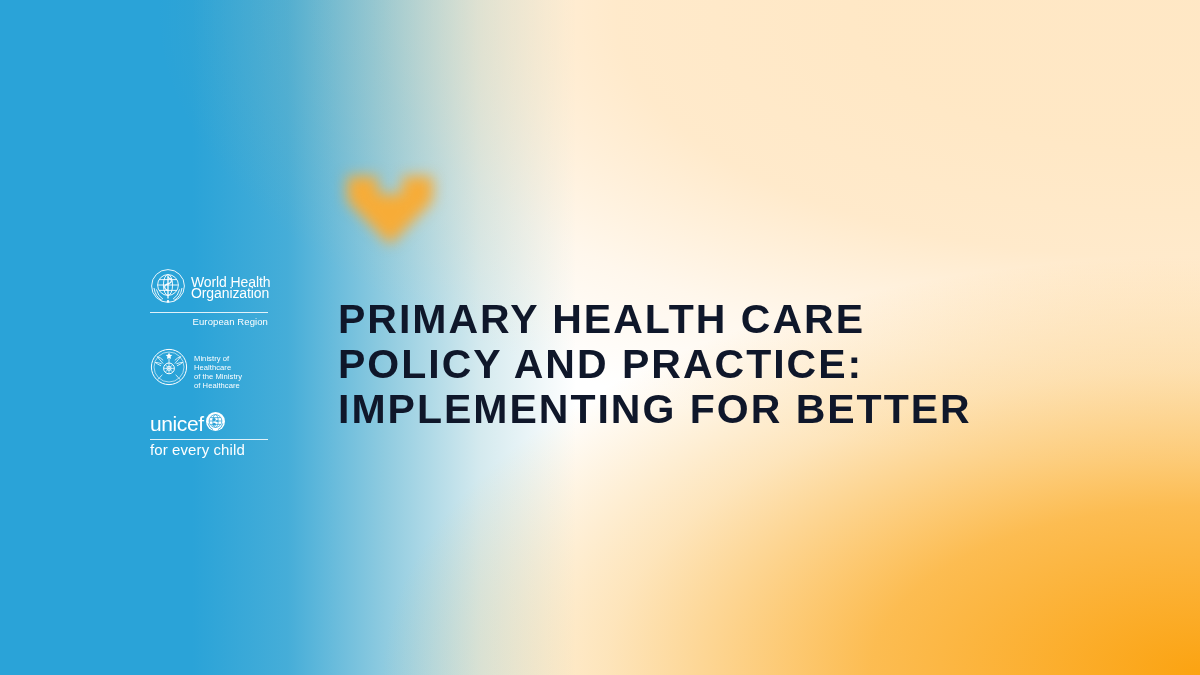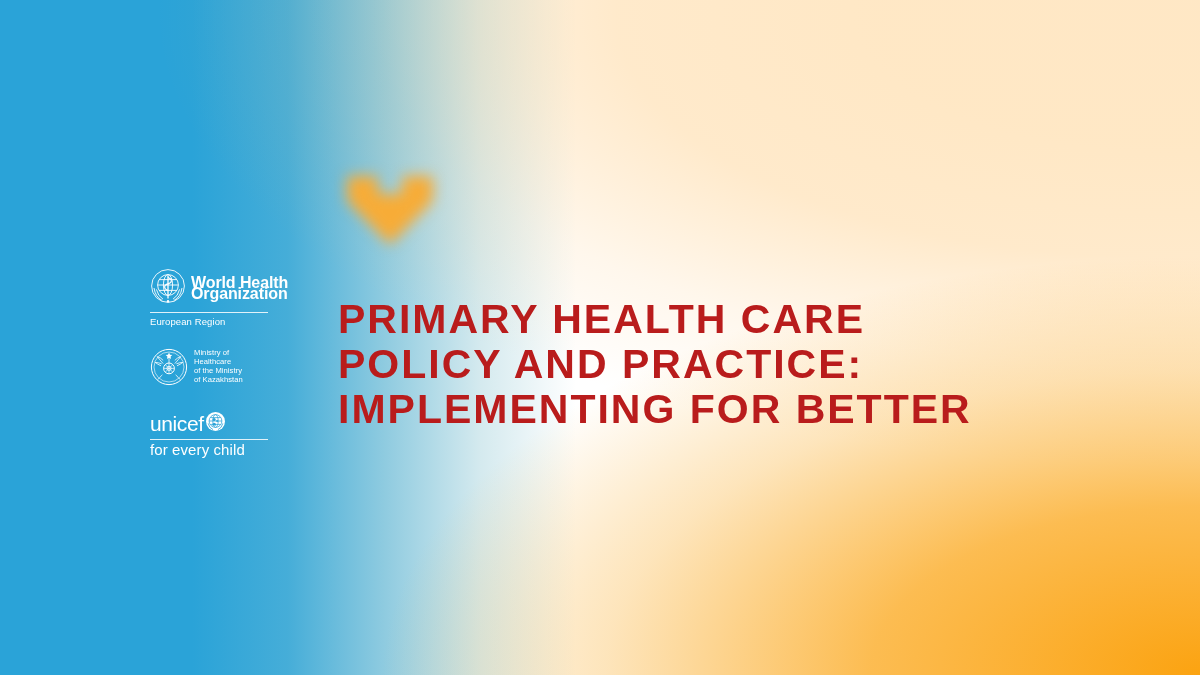--- a/index.html
+++ b/index.html
@@ -76,41 +76,41 @@
   .logo-column {
     position: absolute;
     left: 150px;
     top: 268px;
     width: 118px;
   }
   .logo-block { color: #ffffff; }
   .logo-who { display: flex; align-items: center; gap: 5px; }
   .logo-who .emblem { flex: 0 0 auto; }
   .who-wordmark {
-    font-size: 16px;
-    font-weight: bold;
+    font-size: 14px;
+    font-weight: normal;
     line-height: 11.2px;
     letter-spacing: -0.1px;
     white-space: nowrap;
   }
   .logo-rule {
     height: 1px;
     background: rgba(255,255,255,0.85);
     margin: 4px 0 3px 0;
   }
   .logo-subtitle {
     font-size: 9.5px;
     line-height: 11px;
-    text-align: left;
+    text-align: right;
     letter-spacing: 0.1px;
   }
 
   .logo-moh {
     display: flex;
-    align-items: flex-start;
+    align-items: flex-end;
     gap: 6px;
     margin-top: 21px;
   }
   .moh-wordmark {
     font-size: 7.6px;
     line-height: 9.1px;
     letter-spacing: 0.05px;
   }
 
   .logo-unicef { margin-top: 22px; }
@@ -129,21 +129,21 @@
     line-height: 13px;
     letter-spacing: 0.1px;
   }
 
   
   .title {
     position: absolute;
     left: 338px;
     top: 270px;
     width: 760px;
-    color: #b91c1c;
+    color: #0f172a;
     font-size: 41px;
     font-weight: bold;
     line-height: 45px;
     letter-spacing: 2.0px;
     text-transform: uppercase;
   }
   .title-line { display: block; white-space: nowrap; }
 </style>
 </head>
 <body>
@@ -217,21 +217,21 @@
             <path d="M12.4 26.8 Q9.6 29.4 7.8 31.6"></path>
             <path d="M25.6 26.8 Q28.4 29.4 30.2 31.6"></path>
           </g>
           <path d="M19 4.6 l1 2.1 l2.3 0.3 l-1.7 1.6 l0.4 2.3 l-2-1.1 l-2 1.1 l0.4-2.3 l-1.7-1.6 l2.3-0.3 Z" fill="#ffffff"></path>
         </svg>
       </span>
       <span class="moh-wordmark">
         <span>Ministry of</span><br>
         <span>Healthcare</span><br>
         <span>of the Ministry</span><br>
-        <span>of Kazakhstan</span>
+        <span>of Healthcare</span>
       </span>
     </div>
 
     <div class="logo-block logo-unicef">
       <div class="unicef-row">
         <span class="unicef-word">unicef</span>
         <span class="emblem">
           <svg width="19" height="19" viewBox="0 0 19 19" aria-hidden="true">
             <circle cx="9.5" cy="9.5" r="9.5" fill="#ffffff"></circle>
             <g fill="none" stroke="#2AA3D8" stroke-width="0.75">

